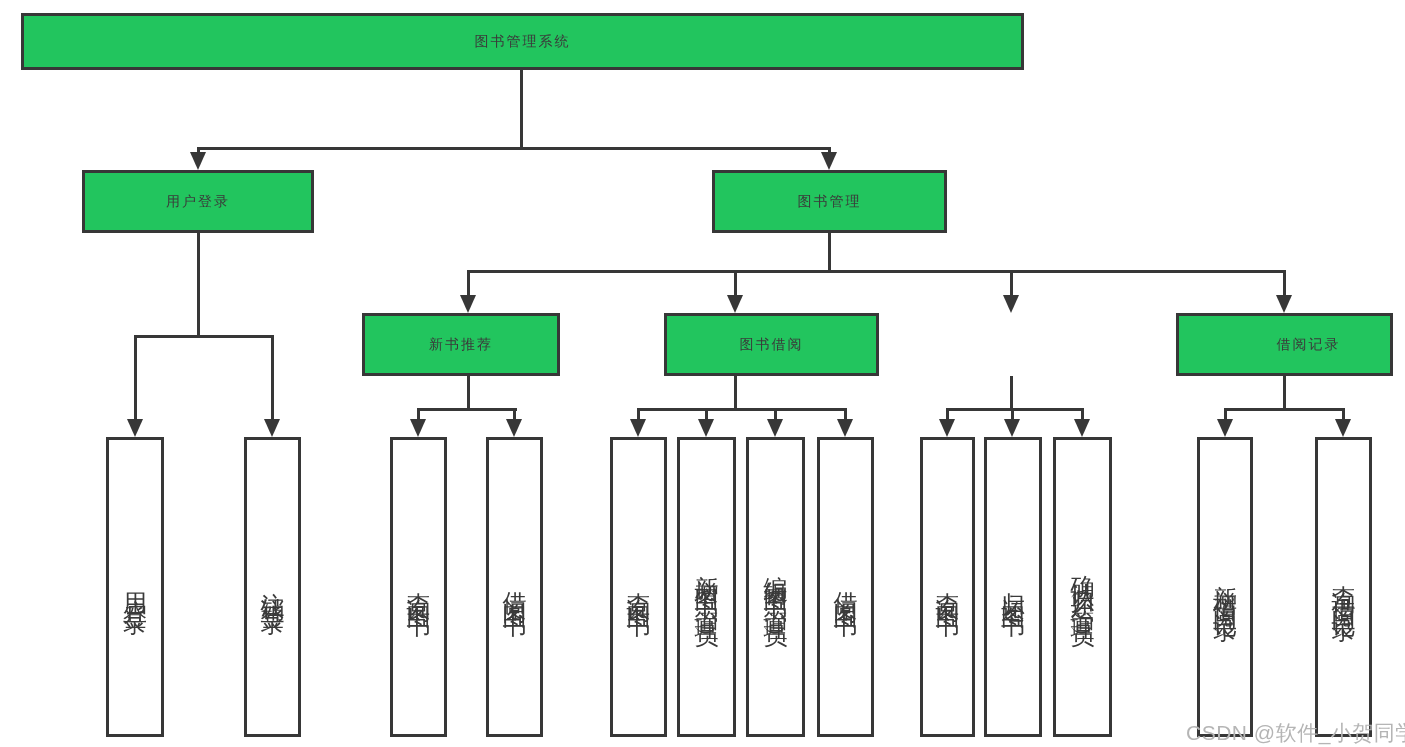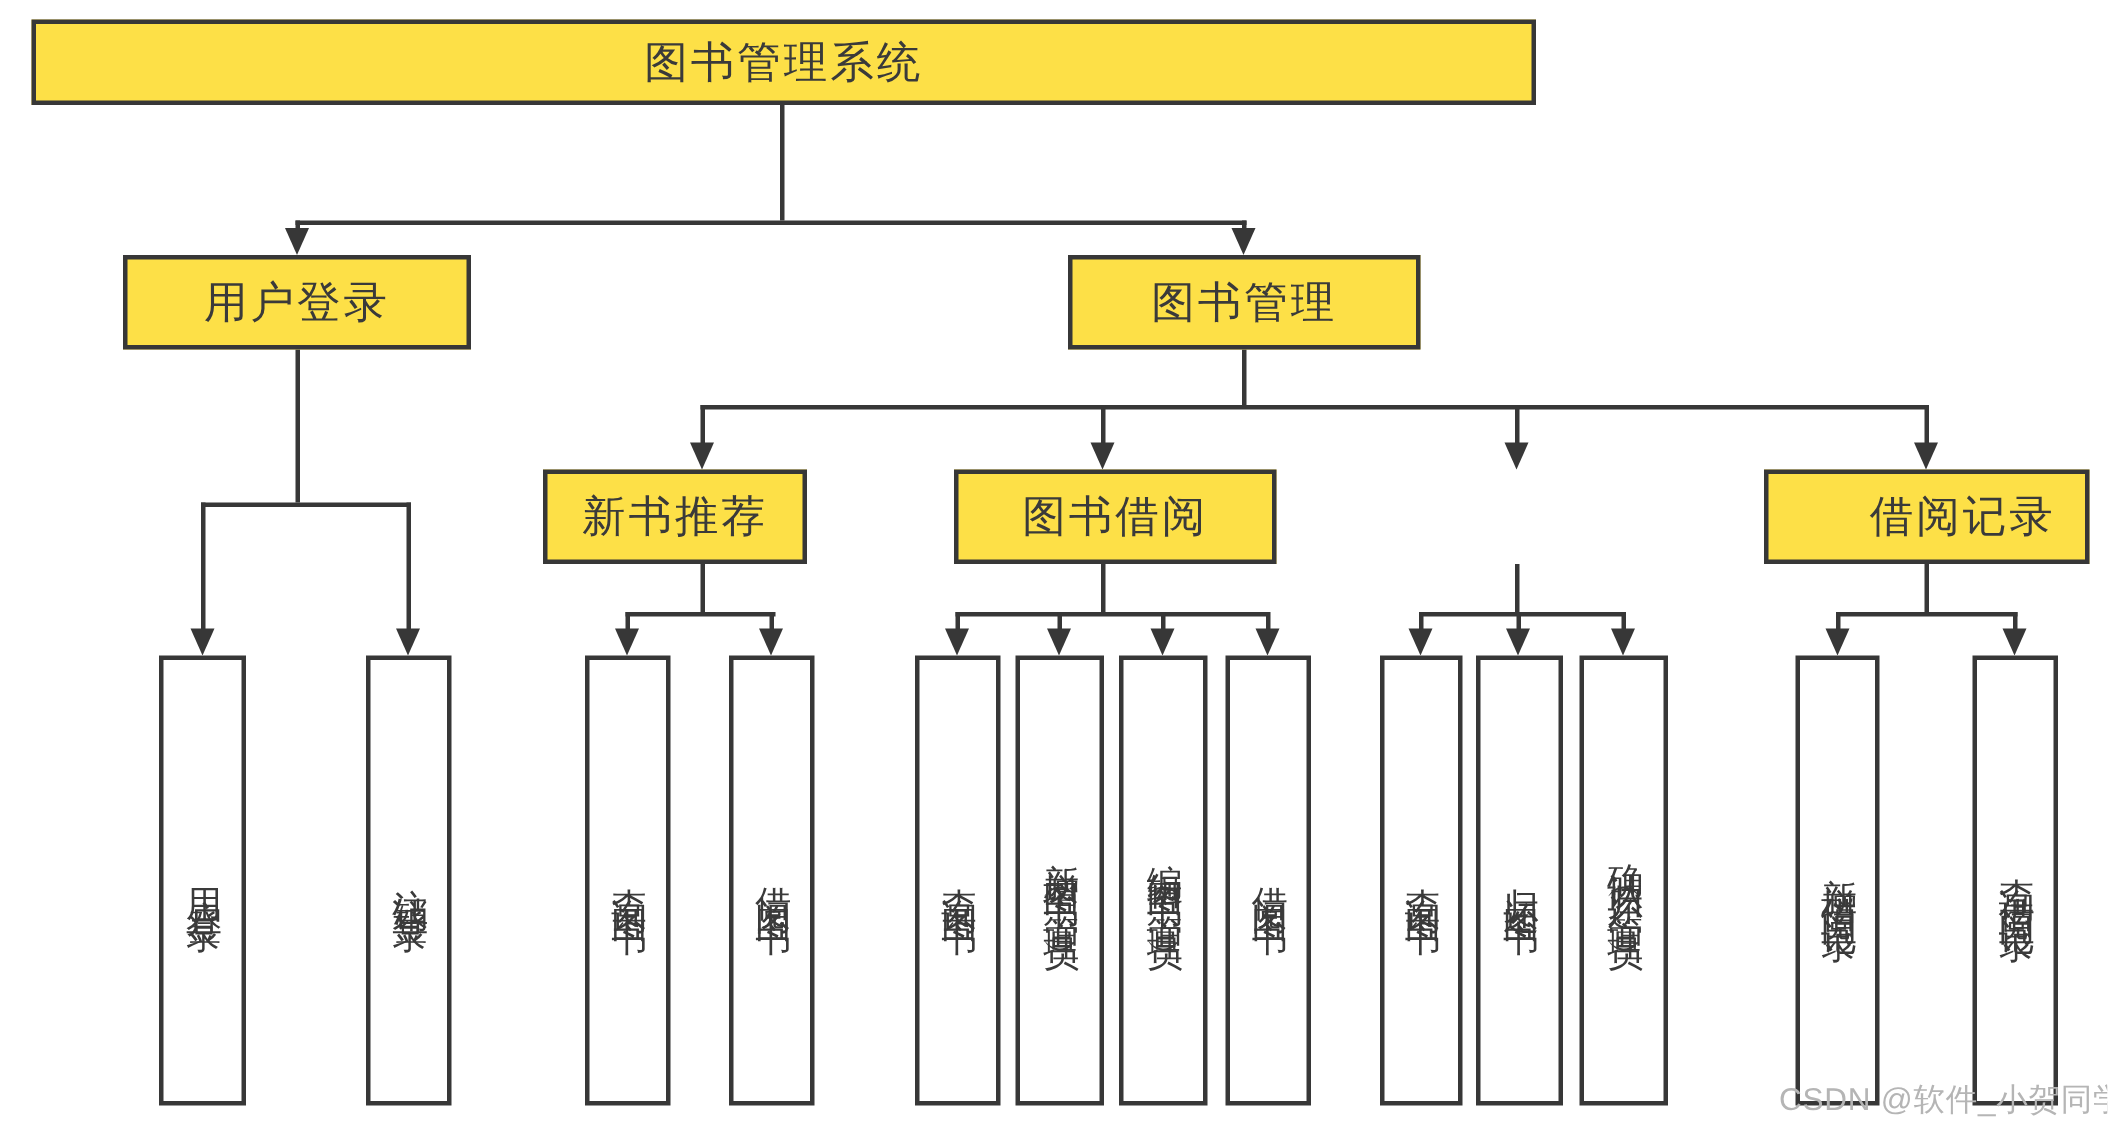--- a/index.html
+++ b/index.html
@@ -1,24 +1,24 @@
 <!DOCTYPE html>
 <html><head>
 <meta charset="utf-8">
 <style>
   html,body{margin:0;padding:0;background:#ffffff;}
   .canvas{
     position:relative;width:1405px;height:747px;background:#ffffff;overflow:hidden;
     font-family:"Liberation Sans","DejaVu Sans",sans-serif;
   }
   .hbox{
-    position:absolute;box-sizing:border-box;background:#fde047;
+    position:absolute;box-sizing:border-box;background:#22c55e;
     border:3px solid #373737;
     display:flex;align-items:center;justify-content:center;
-    font-size:29px;color:#3a3a3a;letter-spacing:2px;white-space:nowrap;
+    font-size:14px;color:#3a3a3a;letter-spacing:2px;white-space:nowrap;
     z-index:2;
   }
   .vbox{
     position:absolute;box-sizing:border-box;background:#ffffff;
     border:3px solid #373737;top:437px;height:300px;
     display:flex;align-items:center;justify-content:center;
     writing-mode:vertical-rl;text-orientation:mixed;
     font-size:24px;color:#3a3a3a;letter-spacing:7px;line-height:1;
     z-index:2;
   }
@@ -37,22 +37,22 @@
 </head>
 <body>
 
 <div class="canvas">
 
   <div class="hbox" style="left:21px;top:13px;width:1003px;height:57px;">图书管理系统</div>
 
   <div class="hbox" style="left:82px;top:170px;width:232px;height:63px;">用户登录</div>
   <div class="hbox" style="left:712px;top:170px;width:235px;height:63px;">图书管理</div>
 
-  <div class="hbox" style="left:362px;top:313px;width:176px;height:63px;">新书推荐</div>
-  <div class="hbox" style="left:636px;top:313px;width:215px;height:63px;">图书借阅</div>
+  <div class="hbox" style="left:362px;top:313px;width:198px;height:63px;">新书推荐</div>
+  <div class="hbox" style="left:664px;top:313px;width:215px;height:63px;">图书借阅</div>
   <div class="hbox" style="left:1176px;top:313px;width:217px;height:63px;padding-left:48px;">借阅记录</div>
 
   <div class="vbox" style="left:106px;width:58px;">用户登录</div>
   <div class="vbox" style="left:244px;width:57px;">注销登录</div>
   <div class="vbox" style="left:390px;width:57px;">查询图书</div>
   <div class="vbox" style="left:486px;width:57px;">借阅图书</div>
   <div class="vbox" style="left:610px;width:57px;">查询图书</div>
   <div class="vbox" style="left:677px;width:59px;">新增图书（管理员）</div>
   <div class="vbox" style="left:746px;width:59px;">编辑图书（管理员）</div>
   <div class="vbox" style="left:817px;width:57px;">借阅图书</div>

